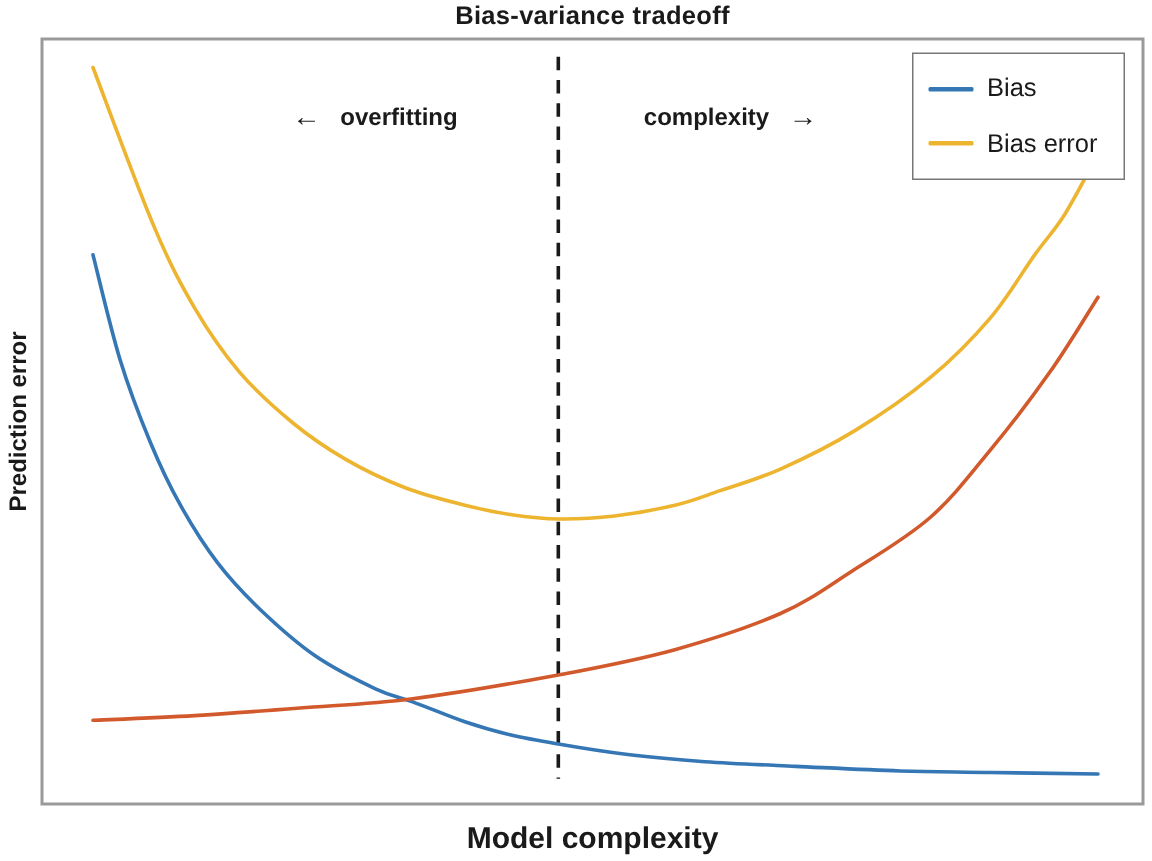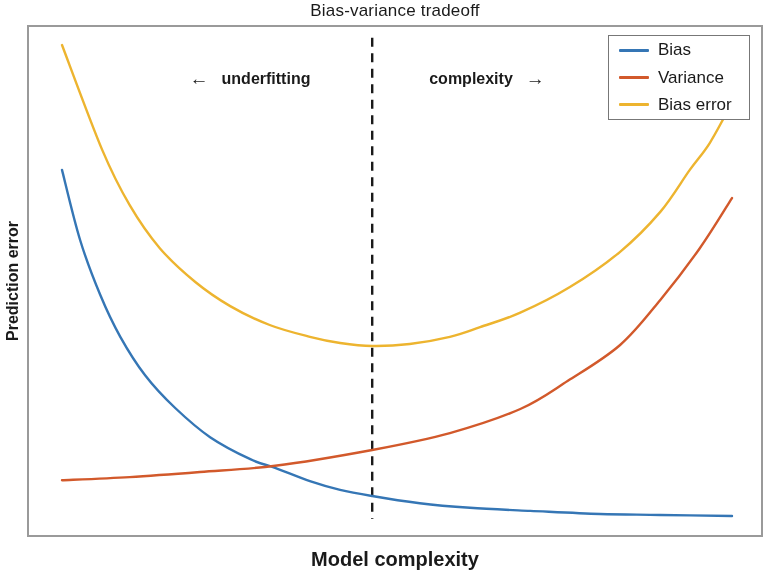--- a/index.html
+++ b/index.html
@@ -6,21 +6,21 @@
   .figure{
     position:relative;width:768px;height:574px;background:#ffffff;
     font-family:"Liberation Sans",sans-serif;color:#1a1a1a;overflow:hidden;
   }
   .plot-frame{
     position:absolute;left:27px;top:25px;width:736px;height:512px;
     border:2px solid #9a9a9a;box-sizing:border-box;background:#ffffff;
   }
   .chart-title{
     position:absolute;left:27px;top:1px;width:736px;text-align:center;
-    font-weight:normal;font-size:17px;letter-spacing:.2px;
+    font-weight:bold;font-size:17px;letter-spacing:.2px;
   }
   .xlabel{
     position:absolute;left:27px;top:548px;width:736px;text-align:center;
     font-weight:bold;font-size:20px;
   }
   .ylabel{
     position:absolute;left:-67px;top:272px;width:160px;text-align:center;
     font-weight:bold;font-size:16px;transform:rotate(-90deg);
   }
   svg.canvas{position:absolute;left:0;top:0;}
@@ -56,38 +56,34 @@
     <line stroke-width="2.4" stroke-dasharray="9 6.5" x1="372.21000000000004" x2="372.21000000000004" y1="37.8" y2="519.1" stroke="#1a1a1a"></line>
     <g>
         <path d="M62.0,169.9C65.0,181.6 73.7,219.2 80.1,240.0C86.5,260.9 93.5,278.7 100.2,294.8C106.9,311.0 112.8,323.4 120.3,336.8C127.8,350.2 135.9,363.3 145.1,375.2C154.2,387.1 164.4,397.7 175.2,408.0C186.1,418.3 197.6,428.6 210.1,437.2C222.6,445.7 239.4,454.1 250.3,459.2C261.1,464.3 265.1,464.2 275.1,467.9C285.0,471.5 299.1,477.5 309.9,481.2C320.7,484.9 329.7,487.4 340.1,489.9C350.4,492.4 358.9,493.8 372.2,496.0C385.5,498.3 403.5,501.2 419.8,503.2C436.1,505.2 451.6,506.5 470.0,507.8C488.5,509.1 508.7,509.9 530.3,510.9C552.0,511.9 578.3,513.3 600.0,514.0C621.7,514.6 638.3,514.6 660.3,515.0C682.3,515.3 720.1,515.8 732.0,516.0" fill="none" stroke="#3576B5" stroke-width="2.4" stroke-linecap="round"></path>
         <path d="M62.0,480.2C73.3,479.7 106.7,478.5 129.7,477.1C152.7,475.7 175.8,473.9 200.0,472.0C224.3,470.1 246.4,469.5 275.1,465.8C303.8,462.2 343.1,455.4 372.2,450.0C401.4,444.5 425.3,439.9 449.9,433.1C474.6,426.2 500.6,417.7 520.3,409.0C539.9,400.3 551.2,391.5 567.9,380.8C584.5,370.2 604.7,358.5 620.1,345.0C635.5,331.5 647.0,316.1 660.3,299.9C673.6,283.8 687.9,265.2 699.8,248.2C711.8,231.3 726.6,206.4 732.0,198.1" fill="none" stroke="#D2592B" stroke-width="2.4" stroke-linecap="round"></path>
         <path d="M62.0,45.0C68.7,62.5 90.9,123.2 102.2,149.9C113.5,176.6 120.1,188.8 129.7,205.2C139.3,221.6 148.9,235.4 159.8,248.2C170.8,261.0 183.6,272.4 195.3,282.0C207.1,291.7 217.8,298.9 230.2,306.1C242.6,313.3 256.4,319.9 269.7,325.0C283.0,330.2 298.2,333.8 309.9,336.8C321.6,339.8 329.7,341.4 340.1,343.0C350.4,344.5 360.6,345.9 372.2,346.0C383.8,346.2 396.8,345.5 409.7,344.0C422.7,342.4 438.2,339.6 449.9,336.8C461.7,334.0 468.4,331.1 480.1,327.1C491.8,323.1 505.3,319.4 520.3,312.7C535.2,306.1 553.2,297.3 569.9,287.1C586.5,277.0 605.0,264.4 620.1,251.8C635.2,239.3 648.7,225.5 660.3,211.9C671.9,198.2 681.5,181.4 689.8,169.9C698.1,158.4 702.9,153.9 709.9,142.8C716.9,131.6 728.3,109.5 732.0,102.8" fill="none" stroke="#EDB42F" stroke-width="2.4" stroke-linecap="round"></path>
       </g>
   </svg>
 
   <div class="annot annot-left">
     <span class="arrow">←</span>
-    <span>underfitting</span>
+    <span>overfitting</span>
   </div>
 
   <div class="annot annot-right">
     <span>complexity</span>
     <span class="arrow">→</span>
   </div>
 
   <div class="legend">
       <div class="legend-row">
         <span class="swatch" style="background: rgb(53, 118, 181);"></span>
         <span class="legend-label">Bias</span>
       </div>
       <div class="legend-row">
-        <span class="swatch" style="background: rgb(210, 89, 43);"></span>
-        <span class="legend-label">Variance</span>
-      </div>
-      <div class="legend-row">
         <span class="swatch" style="background: rgb(237, 180, 47);"></span>
         <span class="legend-label">Bias error</span>
       </div>
     </div>
 
   <div class="xlabel">Model complexity</div>
 
 </div>
 
 </body></html>

